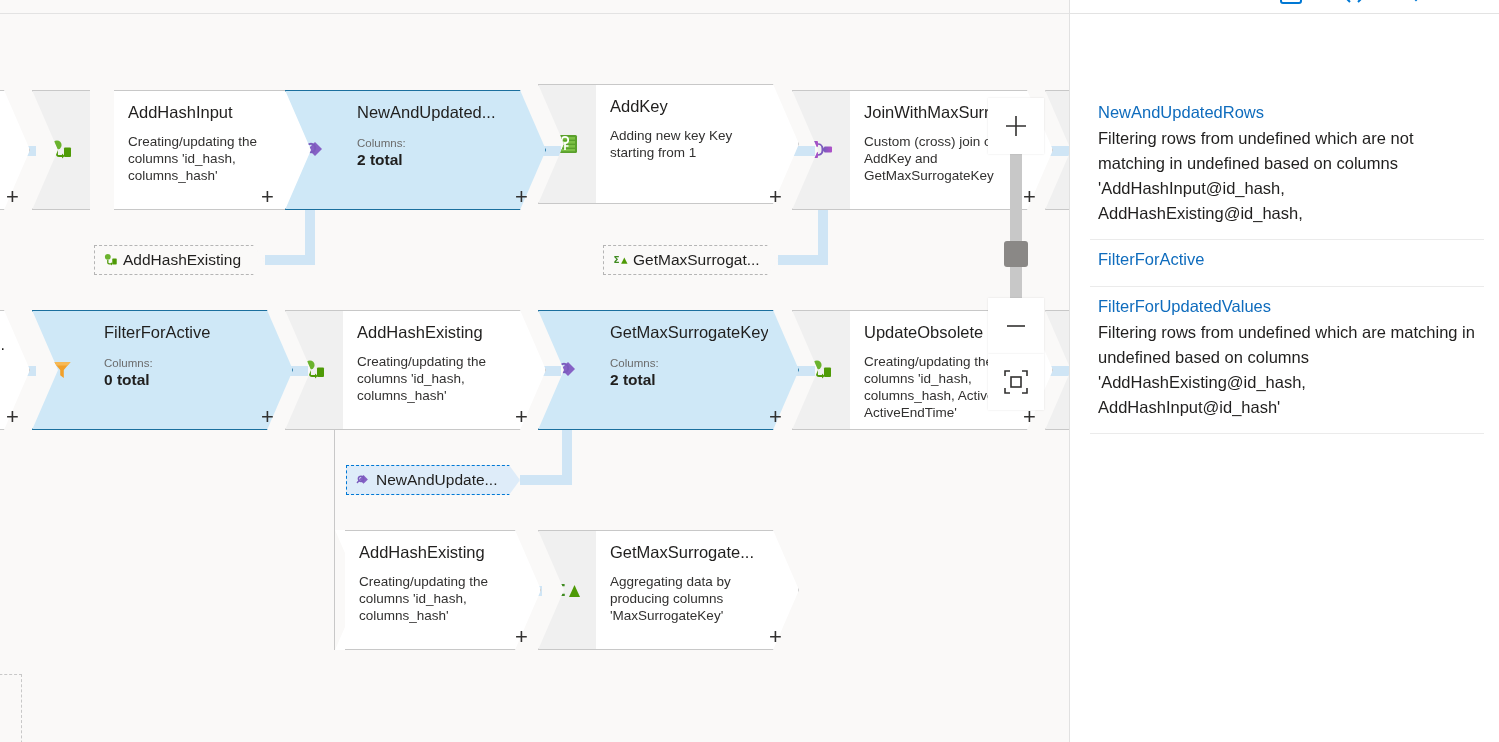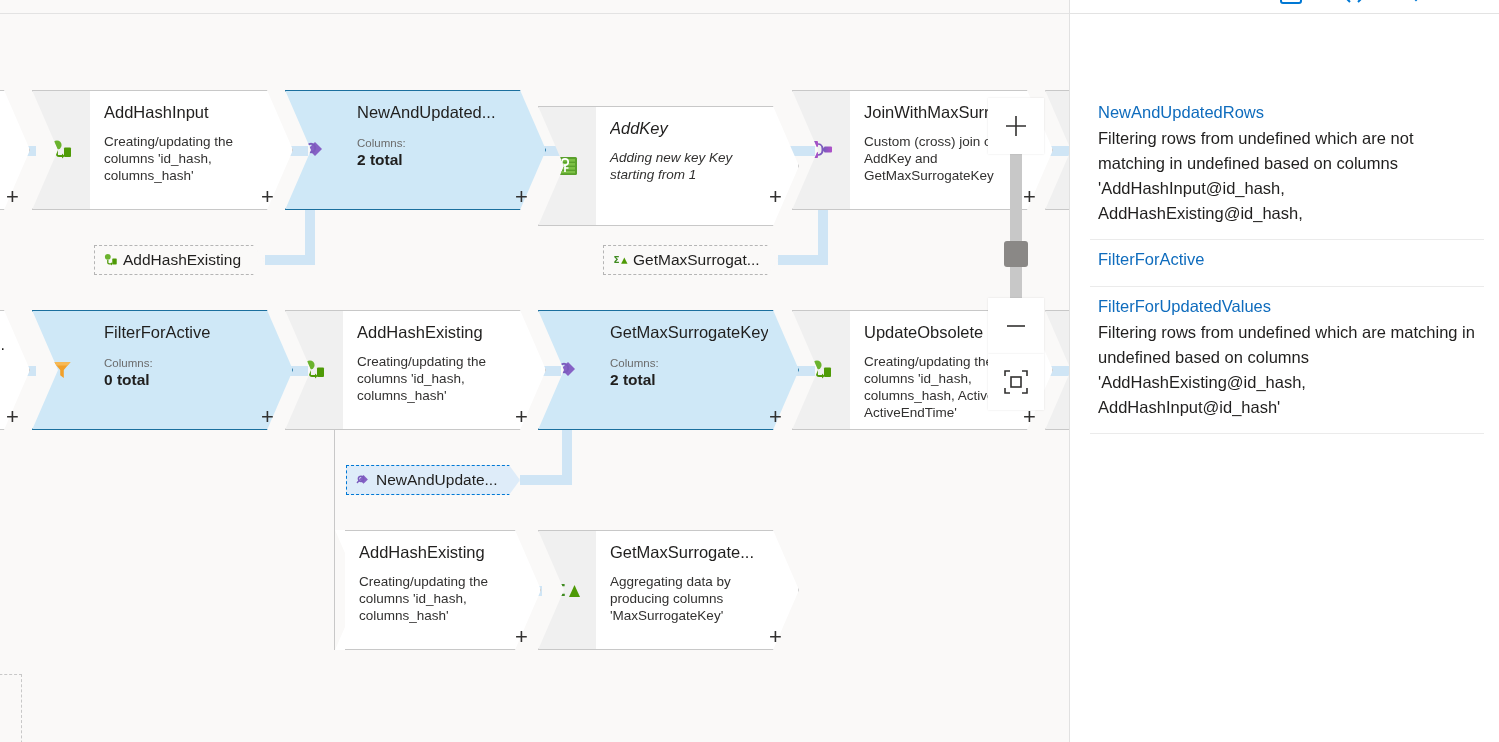--- a/index.html
+++ b/index.html
@@ -255,21 +255,21 @@
     <div class="plus-handle" style="left:6px; top:406px;">+</div>
     <div style="position:absolute;left:-4px;top:336px;font-size:16px;color:#201f1e;">..</div>
 
     <div class="edge-chev" style="left:1045px; top:90px; width:60px;
                 -webkit-clip-path:polygon(0 0,100% 0,100% 100%,0 100%,26px 50%);
                 clip-path:polygon(0 0,100% 0,100% 100%,0 100%,26px 50%);"></div>
     <div class="edge-chev" style="left:1045px; top:310px; width:60px;
                 -webkit-clip-path:polygon(0 0,100% 0,100% 100%,0 100%,26px 50%);
                 clip-path:polygon(0 0,100% 0,100% 100%,0 100%,26px 50%);"></div>
 
-    <div class="node" style="left:32px; top:90px;">
+    <div class="node" style="left:32px; top:90px;gap:24px;">
       <div class="icon-cell">
         <svg width="22" height="22" viewBox="0 0 22 22">
           <circle cx="6" cy="6" r="4.6" fill="#6bb32e"></circle>
           <rect x="13" y="8.5" width="7" height="9.5" rx="1" fill="#4e9a06"></rect>
           <path d="M6 11 L6 15.5 Q6 17 8 17 L12 17" stroke="#4e9a06" stroke-width="1.8" fill="none"></path>
           <path d="M11 14.4 L13.6 17 L11 19.6 Z" fill="#4e9a06"></path>
         </svg>
       </div>
       <div class="body-cell" style="width:203px;">
         <div class="title">AddHashInput</div>
@@ -287,21 +287,21 @@
         </svg>
       </div>
       <div class="body-cell" style="width:203px;">
         <div class="title">NewAndUpdated...</div>
         <div class="cols-label">Columns:</div>
         <div class="cols-value">2 total</div>
       </div>
     </div>
     <div class="plus-handle" style="left:515px; top:186px;">+</div>
 
-    <div class="node" style="left:538px; top:106px;font-style:italic;">
+    <div class="node" style="left:538px; top:84px;">
       <div class="icon-cell">
         <svg width="22" height="22" viewBox="0 0 22 22">
           <rect x="2" y="2" width="18" height="18" rx="1.5" fill="#5aa02c"></rect>
           <rect x="4" y="4" width="14" height="2.6" fill="#7cc045"></rect>
           <rect x="4" y="8" width="14" height="2.6" fill="#7cc045"></rect>
           <rect x="4" y="12" width="14" height="2.6" fill="#7cc045"></rect>
           <rect x="4" y="16" width="14" height="2.2" fill="#7cc045"></rect>
           <circle cx="8" cy="7" r="3.2" fill="none" stroke="#ffffff" stroke-width="1.7"></circle>
           <path d="M8 10 L8 17" stroke="#ffffff" stroke-width="1.7"></path>
           <path d="M8 13 L11.5 13" stroke="#ffffff" stroke-width="1.7"></path>

